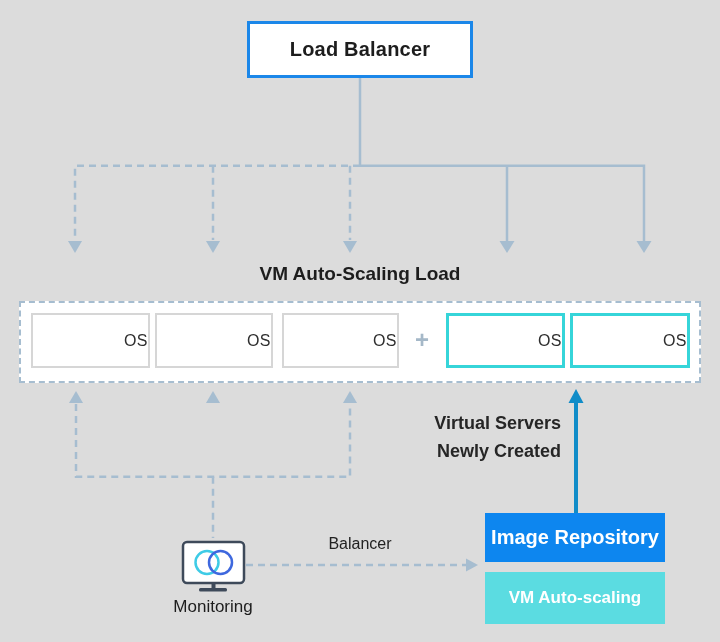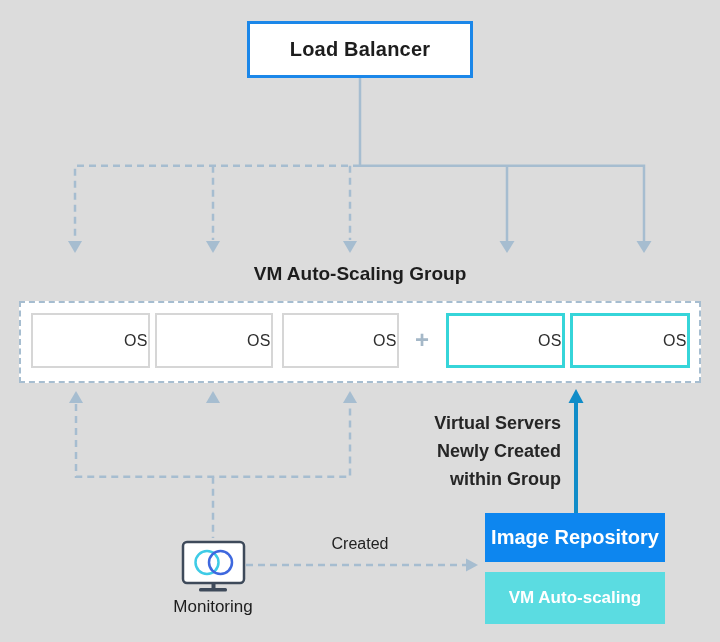--- a/index.html
+++ b/index.html
@@ -107,21 +107,21 @@
       <rect x="199" y="588" width="28" height="3.5" rx="1.5" fill="#3e4a5a"></rect>
       <circle cx="207" cy="562.5" r="11.5" fill="none" stroke="#3ecbe6" stroke-width="2.5"></circle>
       <circle cx="220.5" cy="562.5" r="11.5" fill="none" stroke="#3e68de" stroke-width="2.5"></circle>
     </g>
   </svg>
 
   <div class="box lb">
     <span>Load Balancer</span>
   </div>
 
-  <div class="group-title">VM Auto-Scaling Group</div>
+  <div class="group-title">VM Auto-Scaling Load</div>
 
   <div class="group">
     <div class="os existing" style="left:10px;width:119px;">
       <span>OS</span>
     </div>
     <div class="os existing" style="left:134px;width:118px;">
       <span>OS</span>
     </div>
     <div class="os existing" style="left:261px;width:117px;">
       <span>OS</span>
@@ -131,24 +131,23 @@
       <span>OS</span>
     </div>
     <div class="os new" style="left:549px;width:120px;">
       <span>OS</span>
     </div>
   </div>
 
   <div class="newly">
     <div>Virtual Servers</div>
     <div>Newly Created</div>
-    <div>within Group</div>
   </div>
 
-  <div class="trigger">Created</div>
+  <div class="trigger">Balancer</div>
 
   <div class="monitoring-label">Monitoring</div>
 
   <div class="box repo">
     <span>Image Repository</span>
   </div>
 
   <div class="box autoscale">
     <span>VM Auto-scaling</span>
   </div>

